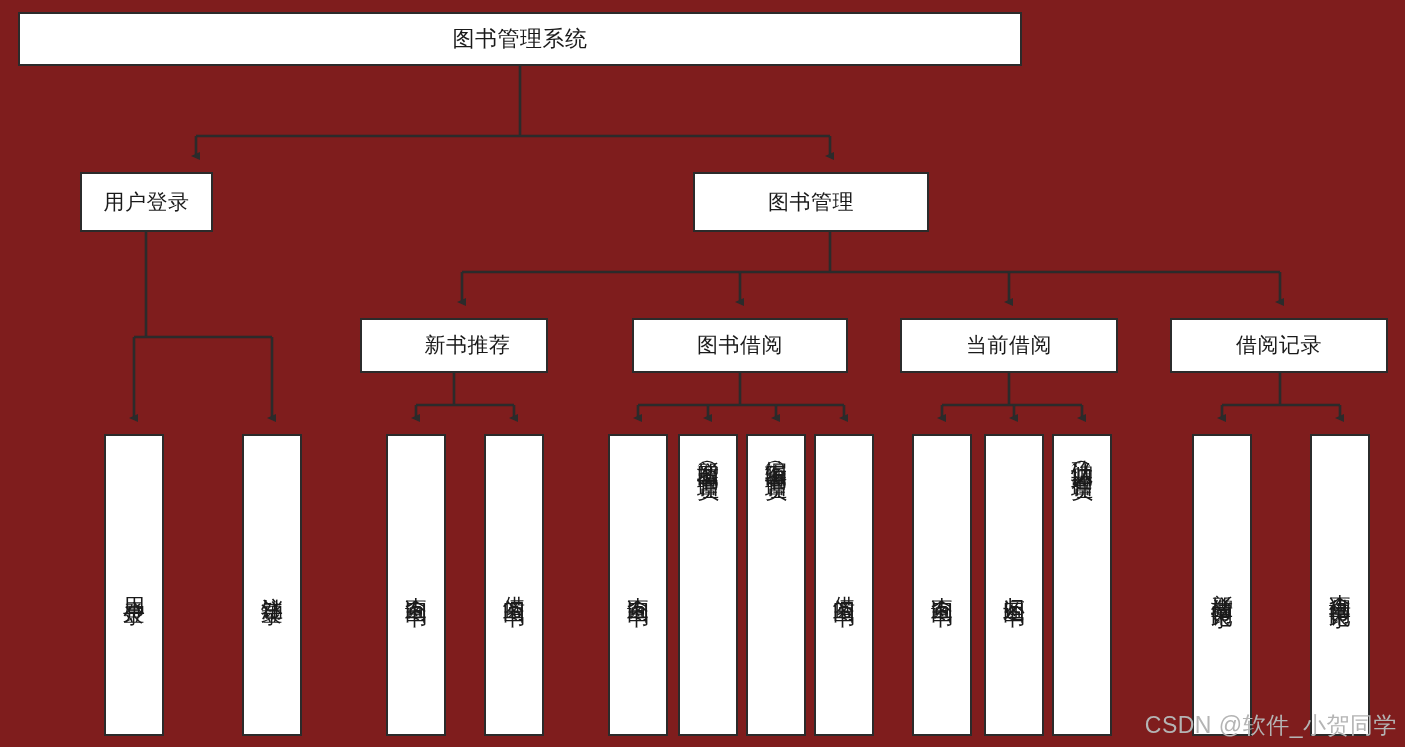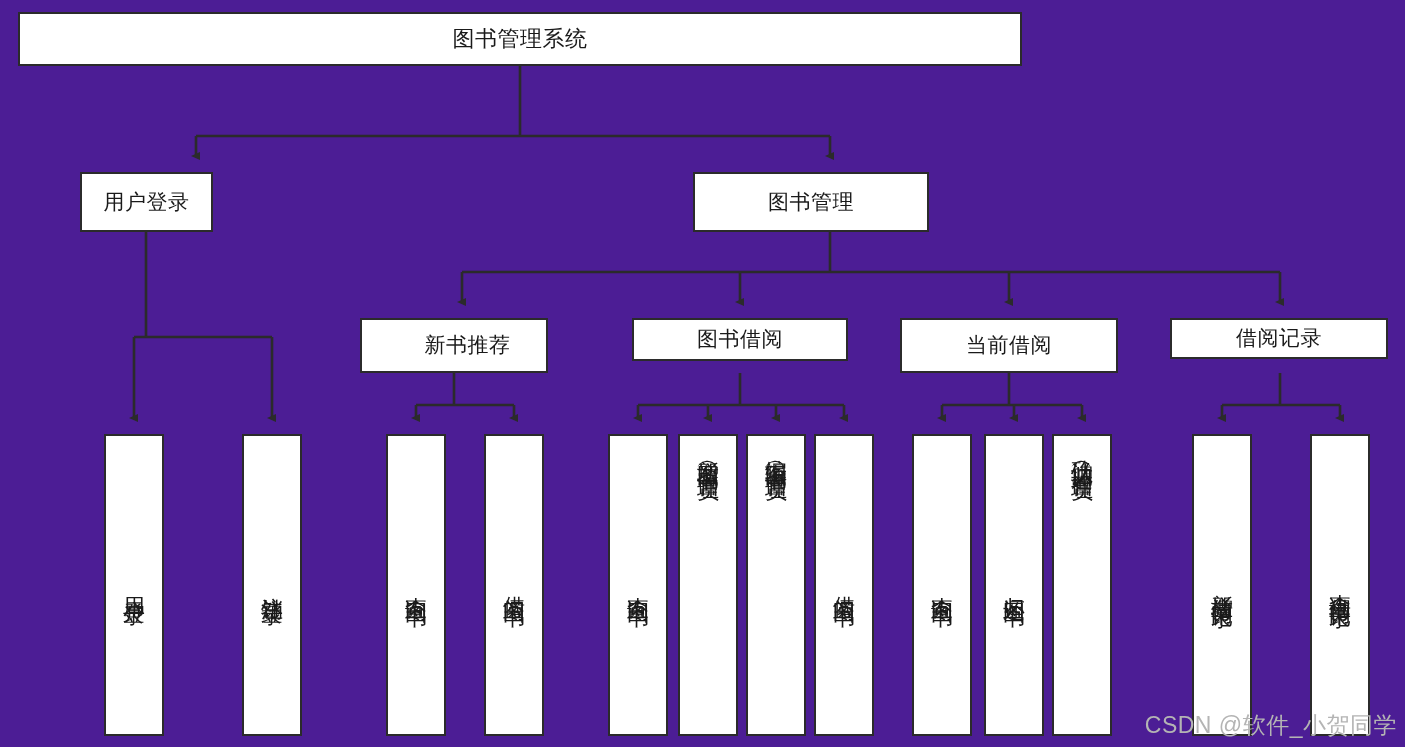--- a/index.html
+++ b/index.html
@@ -7,21 +7,21 @@
     padding: 0;
     background: #ffffff;
   }
   body {
     font-family: "Liberation Sans", "DejaVu Sans", sans-serif;
   }
   #diagram-root {
     position: relative;
     width: 1405px;
     height: 747px;
-    background: #4c1d95;
+    background: #7f1d1d;
     overflow: hidden;
   }
   svg.edges {
     position: absolute;
     left: 0;
     top: 0;
     width: 1405px;
     height: 747px;
     pointer-events: none;
   }
@@ -138,27 +138,27 @@
   <div class="node horiz" style="left:80px; top:172px; width:133px; height:60px;">
     <span class="label">用户登录</span>
   </div>
   <div class="node horiz" style="left:693px; top:172px; width:236px; height:60px;">
     <span class="label">图书管理</span>
   </div>
 
   <div class="node horiz" style="left:360px; top:318px; width:188px; height:55px;padding-left:27px;">
     <span class="label">新书推荐</span>
   </div>
-  <div class="node horiz" style="left:632px; top:318px; width:216px; height:43px;">
+  <div class="node horiz" style="left:632px; top:318px; width:216px; height:55px;">
     <span class="label">图书借阅</span>
   </div>
   <div class="node horiz" style="left:900px; top:318px; width:218px; height:55px;">
     <span class="label">当前借阅</span>
   </div>
-  <div class="node horiz" style="left:1170px; top:318px; width:218px; height:41px;">
+  <div class="node horiz" style="left:1170px; top:318px; width:218px; height:55px;">
     <span class="label">借阅记录</span>
   </div>
 
   <div class="node vert centered" style="left:104px; top:434px; width:60px; height:302px;">
     <span class="label">用户登录</span>
   </div>
   <div class="node vert centered" style="left:242px; top:434px; width:60px; height:302px;">
     <span class="label">注销登录</span>
   </div>
 

